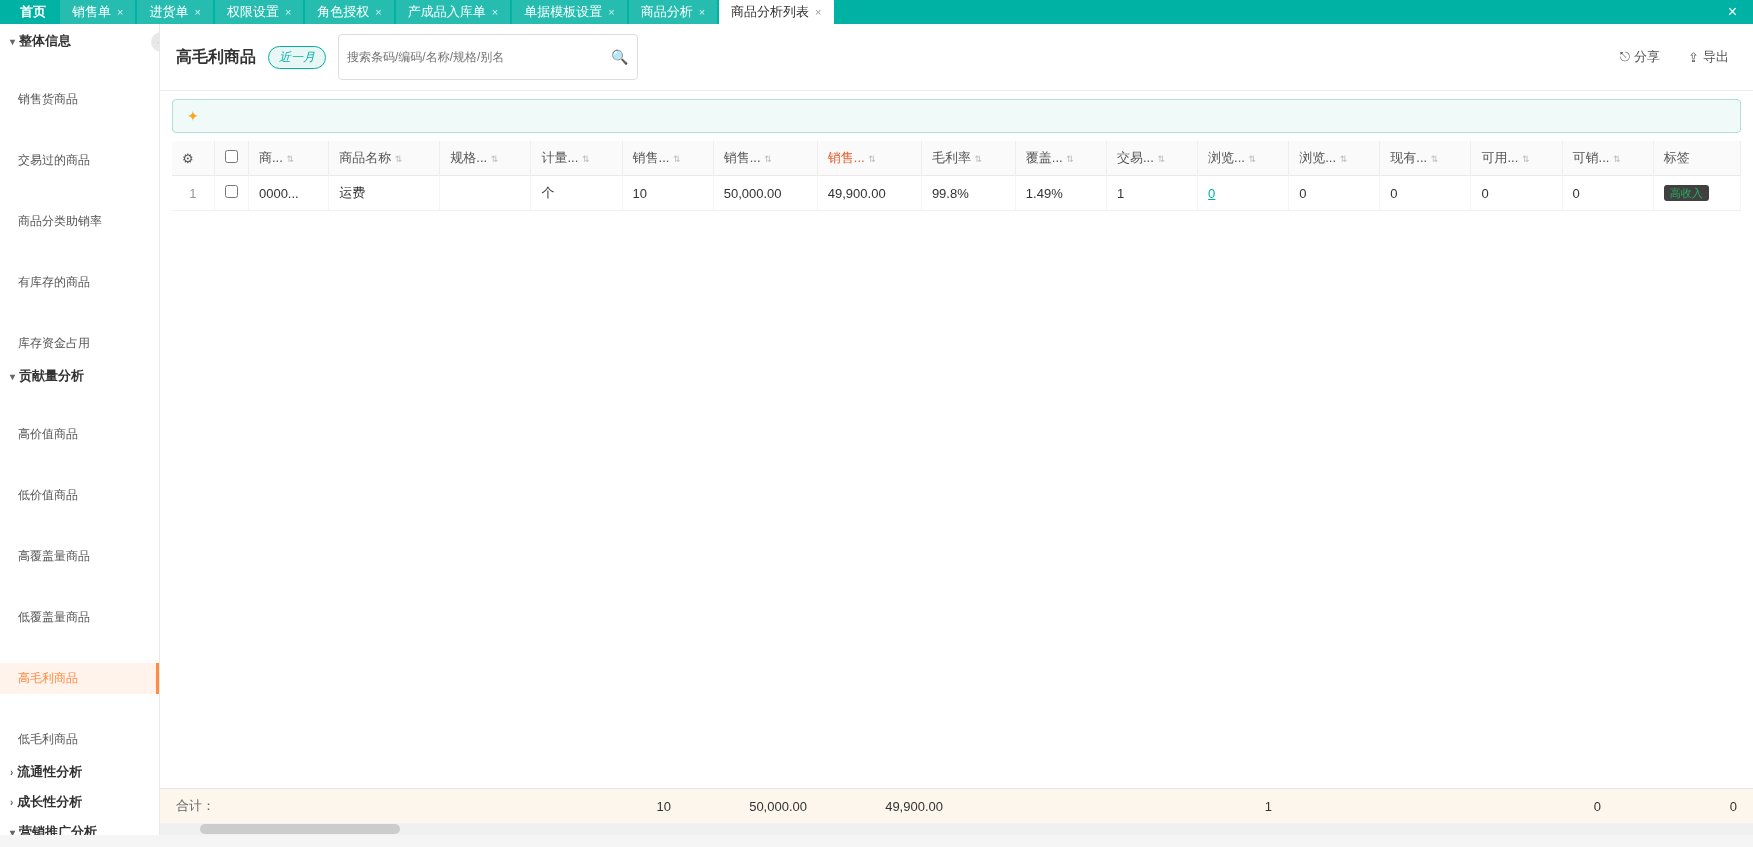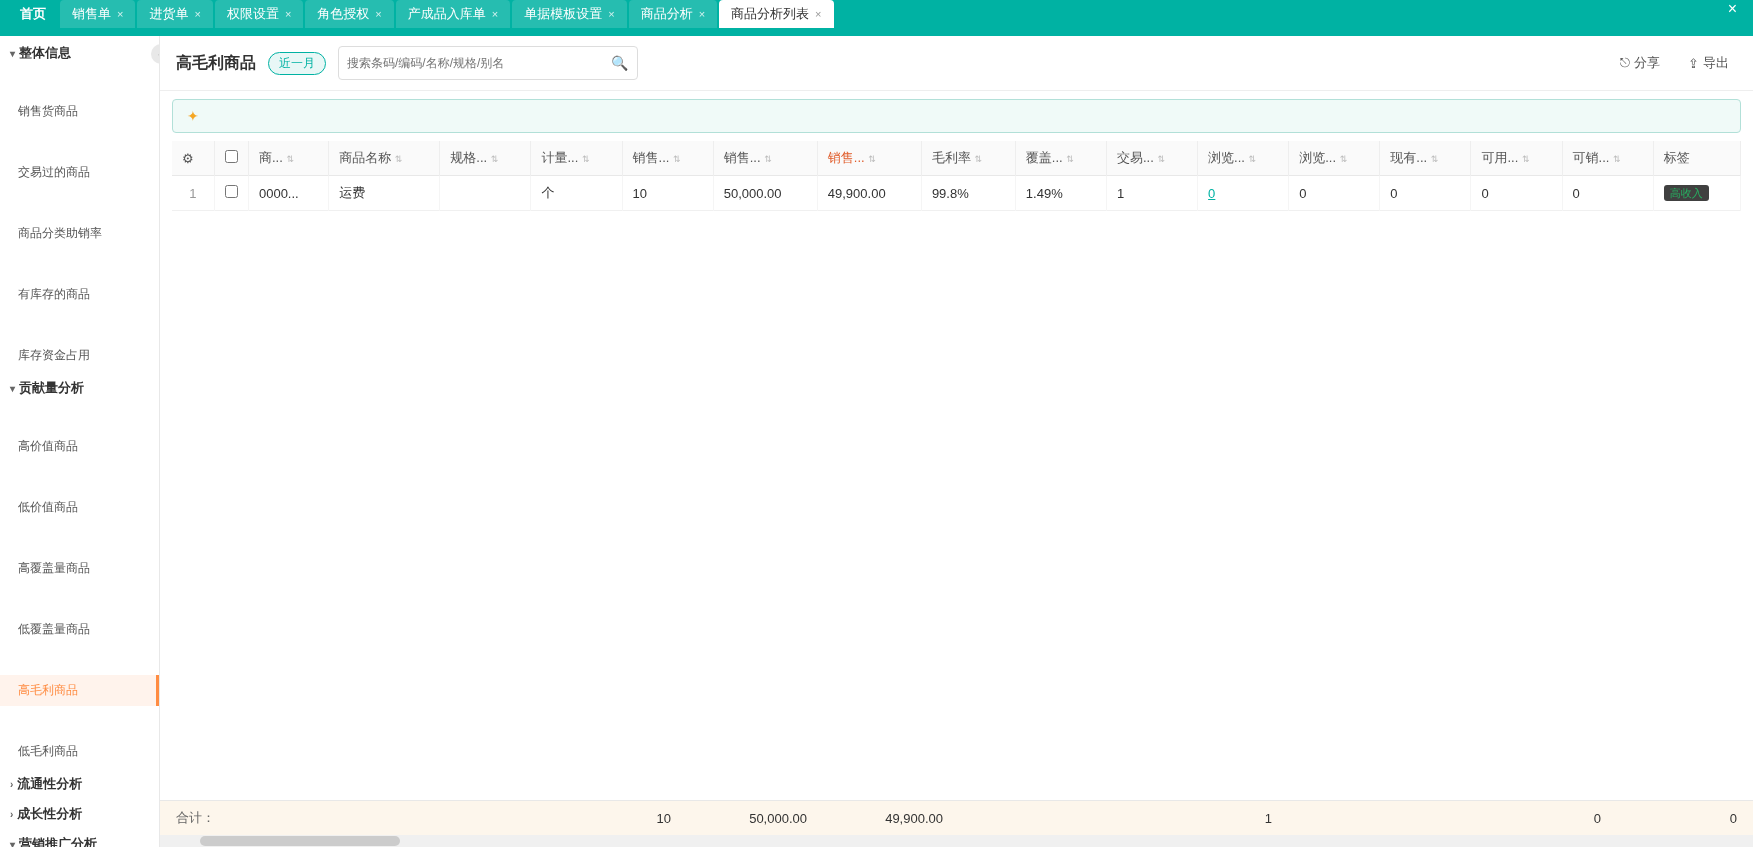--- a/index.html
+++ b/index.html
@@ -2,22 +2,22 @@
 <html><head>
   <meta charset="utf-8">
   <style>
     * { box-sizing: border-box; margin: 0; padding: 0; font-family: 'Microsoft YaHei', Arial, sans-serif; font-size: 13px; }
     body { background: #f5f5f5; overflow: hidden; width: 1753px; height: 847px; }
 
     
     .top-tabbar {
       background: #00b2a3;
       display: flex;
-      align-items: flex-start;
-      height: 36px;
+      align-items: center;
+      height: 24px;
       padding: 0 8px;
       gap: 2px;
     }
     .tab-item {
       background: rgba(255,255,255,0.15);
       color: #fff;
       padding: 0 12px;
       height: 28px;
       display: flex;
       align-items: center;
@@ -133,27 +133,28 @@
       color: #333;
     }
     .date-filter-btn {
       background: #e8f7f6;
       color: #00b2a3;
       border: 1px solid #00b2a3;
       border-radius: 12px;
       padding: 2px 10px;
       cursor: pointer;
       font-size: 12px;
+      font-style: italic;
     }
     .search-box {
       display: flex;
       align-items: center;
       border: 1px solid #ddd;
       border-radius: 4px;
-      padding: 8px 8px;
+      padding: 14px 8px;
       background: #fff;
       gap: 6px;
       flex: 1;
       max-width: 300px;
     }
     .search-box input {
       border: none;
       outline: none;
       font-size: 12px;
       color: #999;

